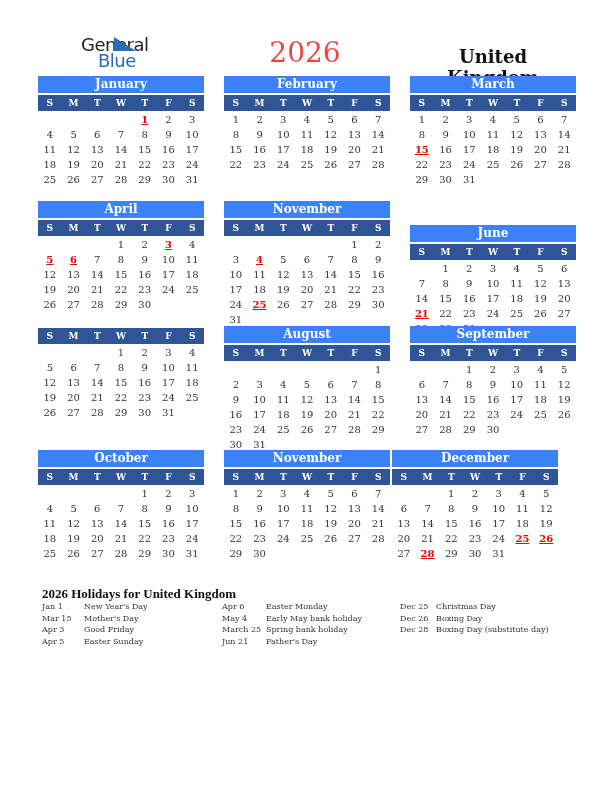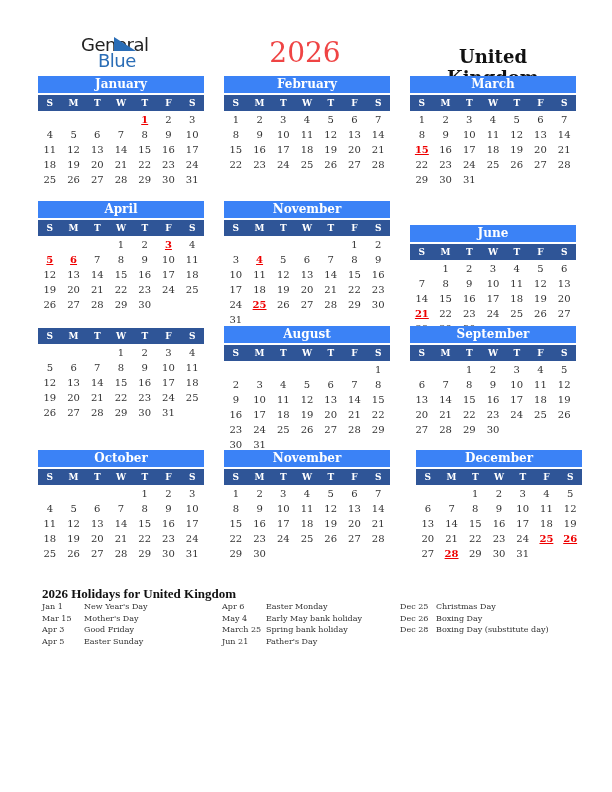--- a/index.html
+++ b/index.html
@@ -542,21 +542,21 @@
         <span class="">23</span>
         <span class="">24</span>
         <span class="">25</span>
         <span class="">26</span>
         <span class="">27</span>
         <span class="">28</span>
         <span class="">29</span>
         <span class="">30</span>
       </div>
     </div>
-    <div class="month" style="left: 416px; top: 450px;">
+    <div class="month" style="left: 392px; top: 450px;">
       <div class="mh">December</div>
       <div class="wd">
         <span>S</span>
         <span>M</span>
         <span>T</span>
         <span>W</span>
         <span>T</span>
         <span>F</span>
         <span>S</span>
       </div>

